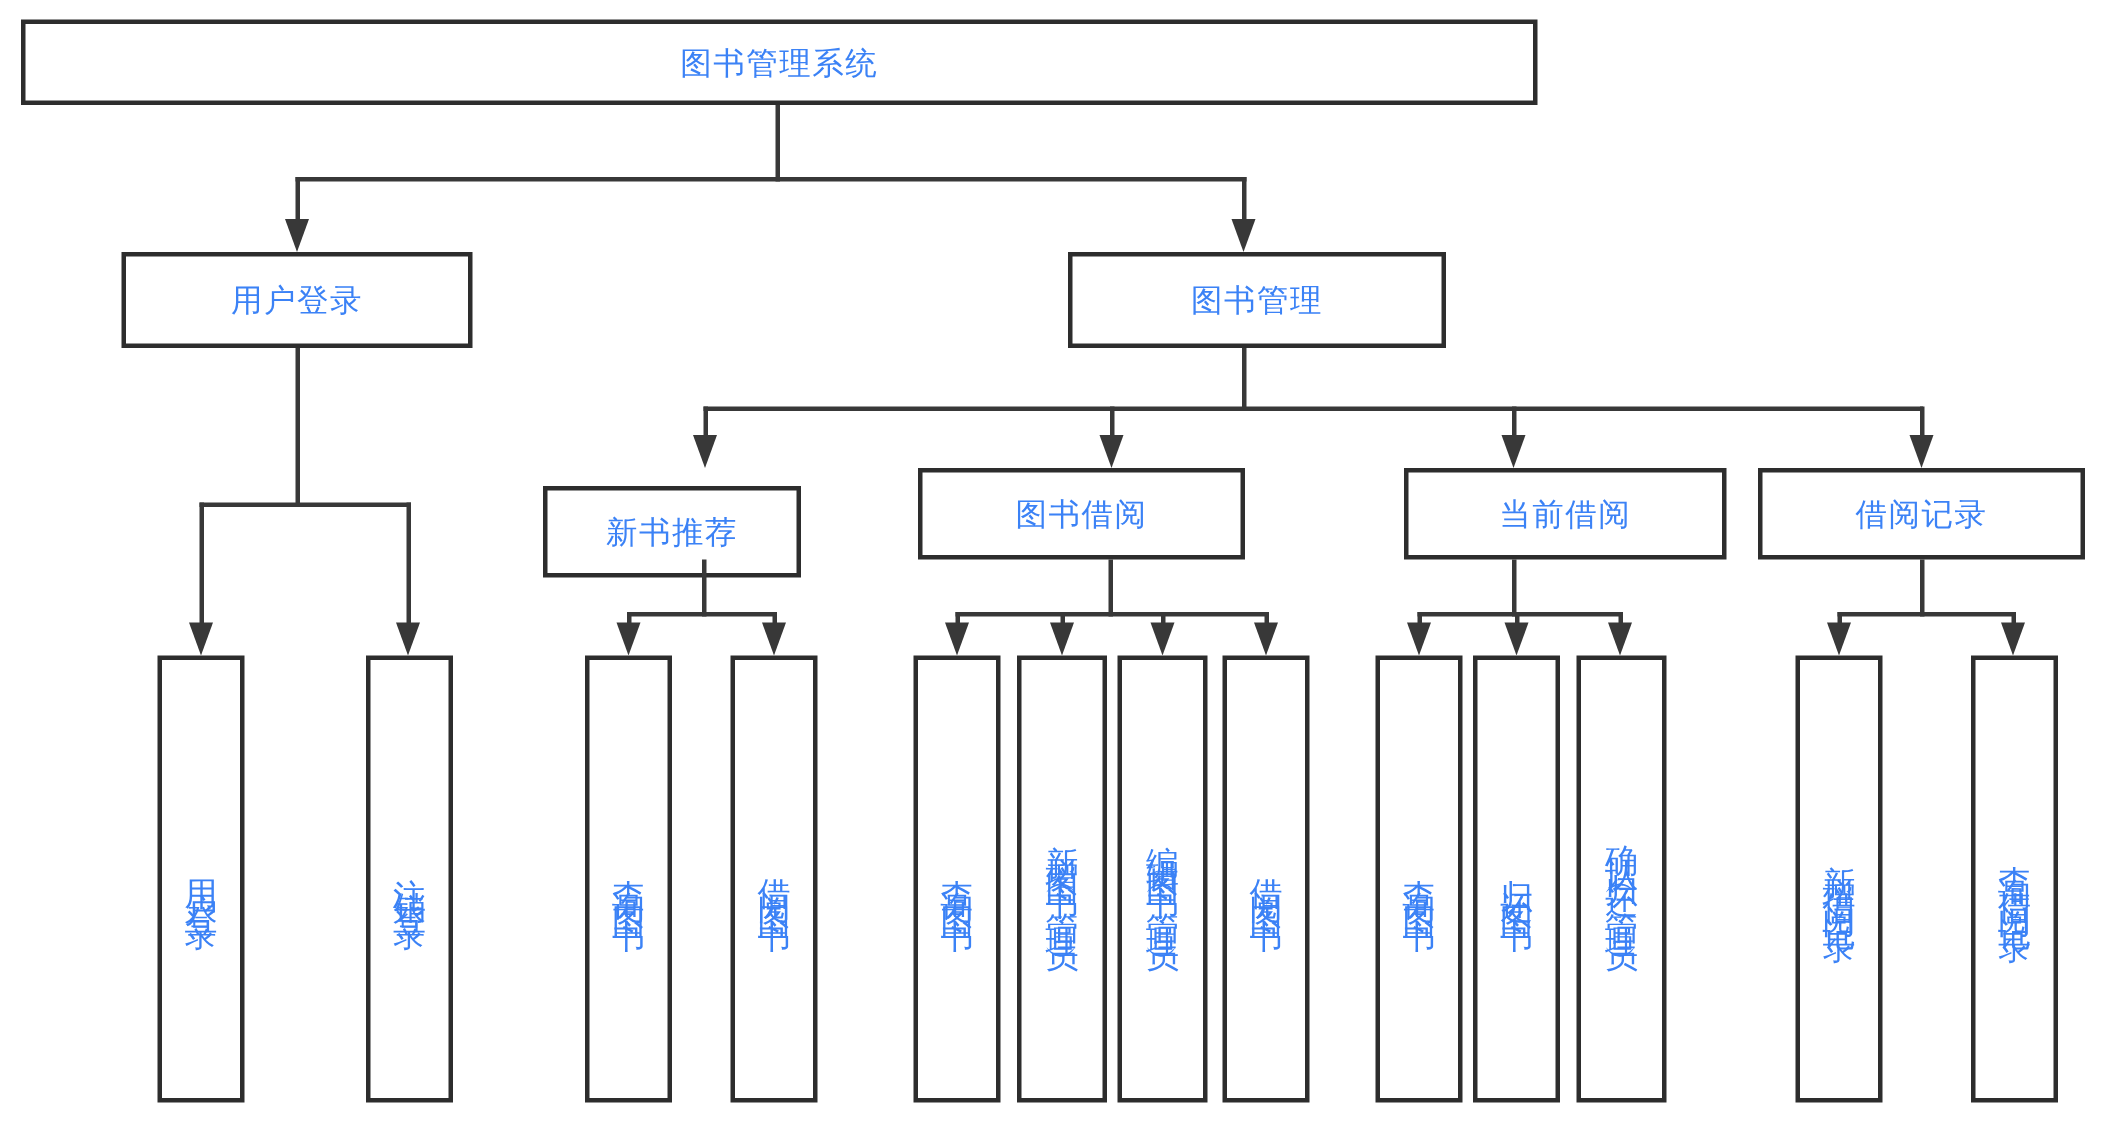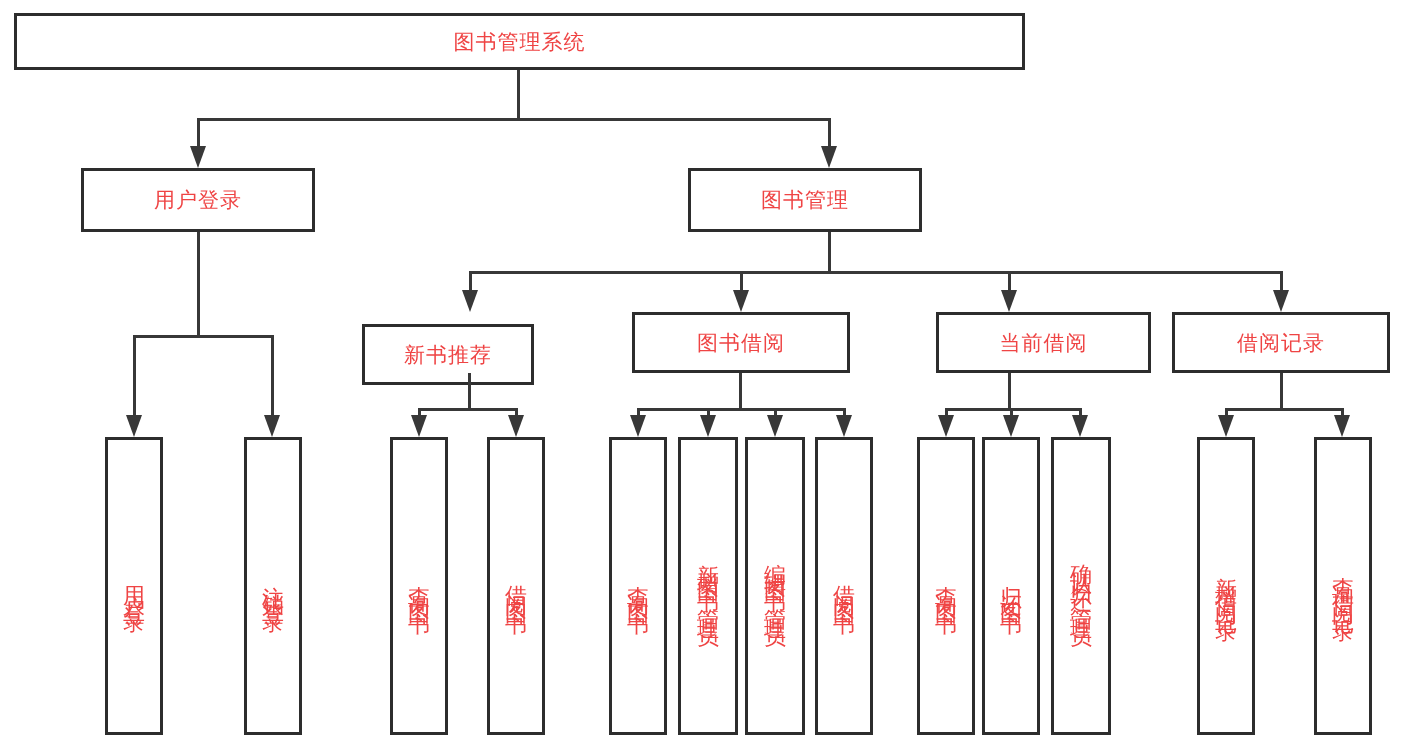--- a/index.html
+++ b/index.html
@@ -3,21 +3,21 @@
 <meta charset="utf-8">
 <style>
   html,body { margin:0; padding:0; background:#ffffff; }
   .canvas {
     position:relative; width:1405px; height:747px; background:#ffffff;
     font-family:"Liberation Sans", sans-serif; color:#1c1c1c; overflow:hidden;
   }
   .box {
     position:absolute; box-sizing:border-box; background:#ffffff;
     border:3px solid #2d2d2d; display:flex; align-items:center; justify-content:center;
-    font-size:21px; letter-spacing:1px; color:#ef4444;
+    font-size:21px; letter-spacing:1px; color:#3b82f6;
   }
   .vbox span {
     writing-mode:vertical-rl; text-orientation:mixed;
     font-size:22px; letter-spacing:9px; line-height:1;
   }
   .hline, .vline { position:absolute; background:#383838; }
   .arrow {
     position:absolute; width:0; height:0;
     border-left:8px solid transparent; border-right:8px solid transparent;
     border-top:22px solid #383838;
@@ -40,21 +40,21 @@
   <div class="vline" style="left:517px;top:70px;width:3px;height:51px"></div>
   <div class="hline" style="left:197px;top:118px;width:634px;height:3px"></div>
   <div class="vline" style="left:197px;top:118px;width:3px;height:30px"></div>
   <div class="arrow" style="left:190px;top:146px"></div>
   <div class="vline" style="left:828px;top:118px;width:3px;height:30px"></div>
   <div class="arrow" style="left:821px;top:146px"></div>
 
   <div class="box" style="left:81px;top:168px;width:234px;height:64px">
     <span>用户登录</span>
   </div>
-  <div class="box" style="left:688px;top:168px;width:234px;height:64px">
+  <div class="box" style="left:712px;top:168px;width:252px;height:64px">
     <span>图书管理</span>
   </div>
 
   <div class="vline" style="left:197px;top:232px;width:3px;height:106px"></div>
   <div class="hline" style="left:133px;top:335px;width:141px;height:3px"></div>
   <div class="vline" style="left:133px;top:335px;width:3px;height:81px"></div>
   <div class="arrow" style="left:126px;top:415px"></div>
   <div class="vline" style="left:271px;top:335px;width:3px;height:81px"></div>
   <div class="arrow" style="left:264px;top:415px"></div>
 
@@ -65,21 +65,21 @@
   <div class="vline" style="left:740px;top:271px;width:3px;height:21px"></div>
   <div class="arrow" style="left:733px;top:290px"></div>
   <div class="vline" style="left:1008px;top:271px;width:3px;height:21px"></div>
   <div class="arrow" style="left:1001px;top:290px"></div>
   <div class="vline" style="left:1280px;top:271px;width:3px;height:21px"></div>
   <div class="arrow" style="left:1273px;top:290px"></div>
 
   <div class="box" style="left:362px;top:324px;width:172px;height:61px">
     <span>新书推荐</span>
   </div>
-  <div class="box" style="left:632px;top:312px;width:218px;height:61px">
+  <div class="box" style="left:612px;top:312px;width:218px;height:61px">
     <span>图书借阅</span>
   </div>
   <div class="box" style="left:936px;top:312px;width:215px;height:61px">
     <span>当前借阅</span>
   </div>
   <div class="box" style="left:1172px;top:312px;width:218px;height:61px">
     <span>借阅记录</span>
   </div>
 
   <div class="vline" style="left:468px;top:373px;width:3px;height:38px"></div>

